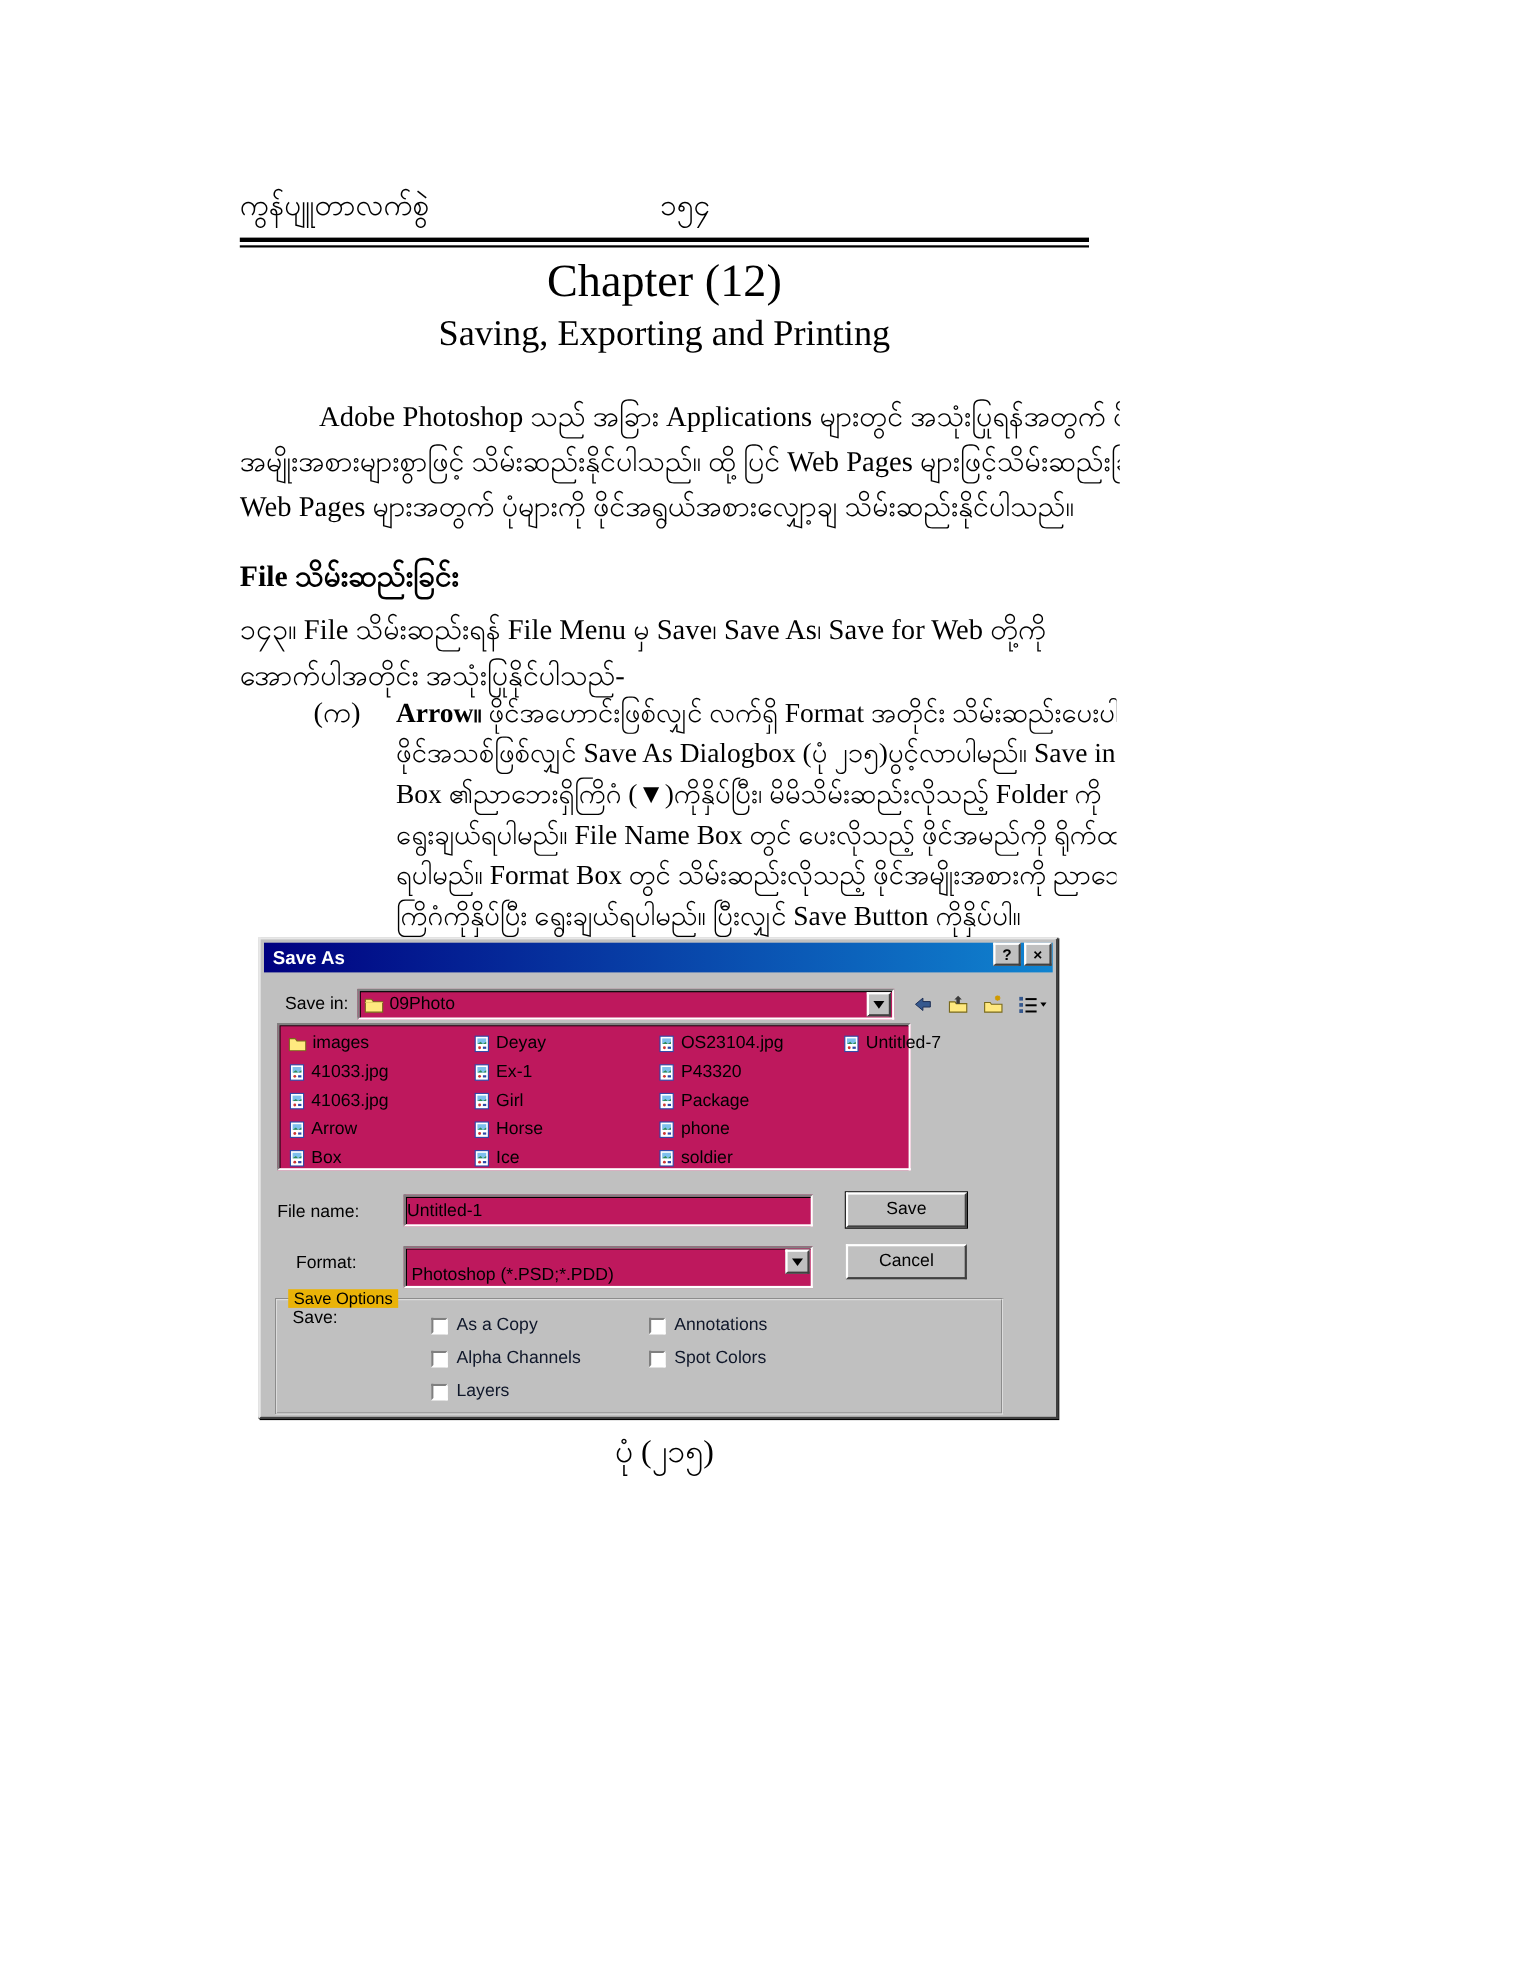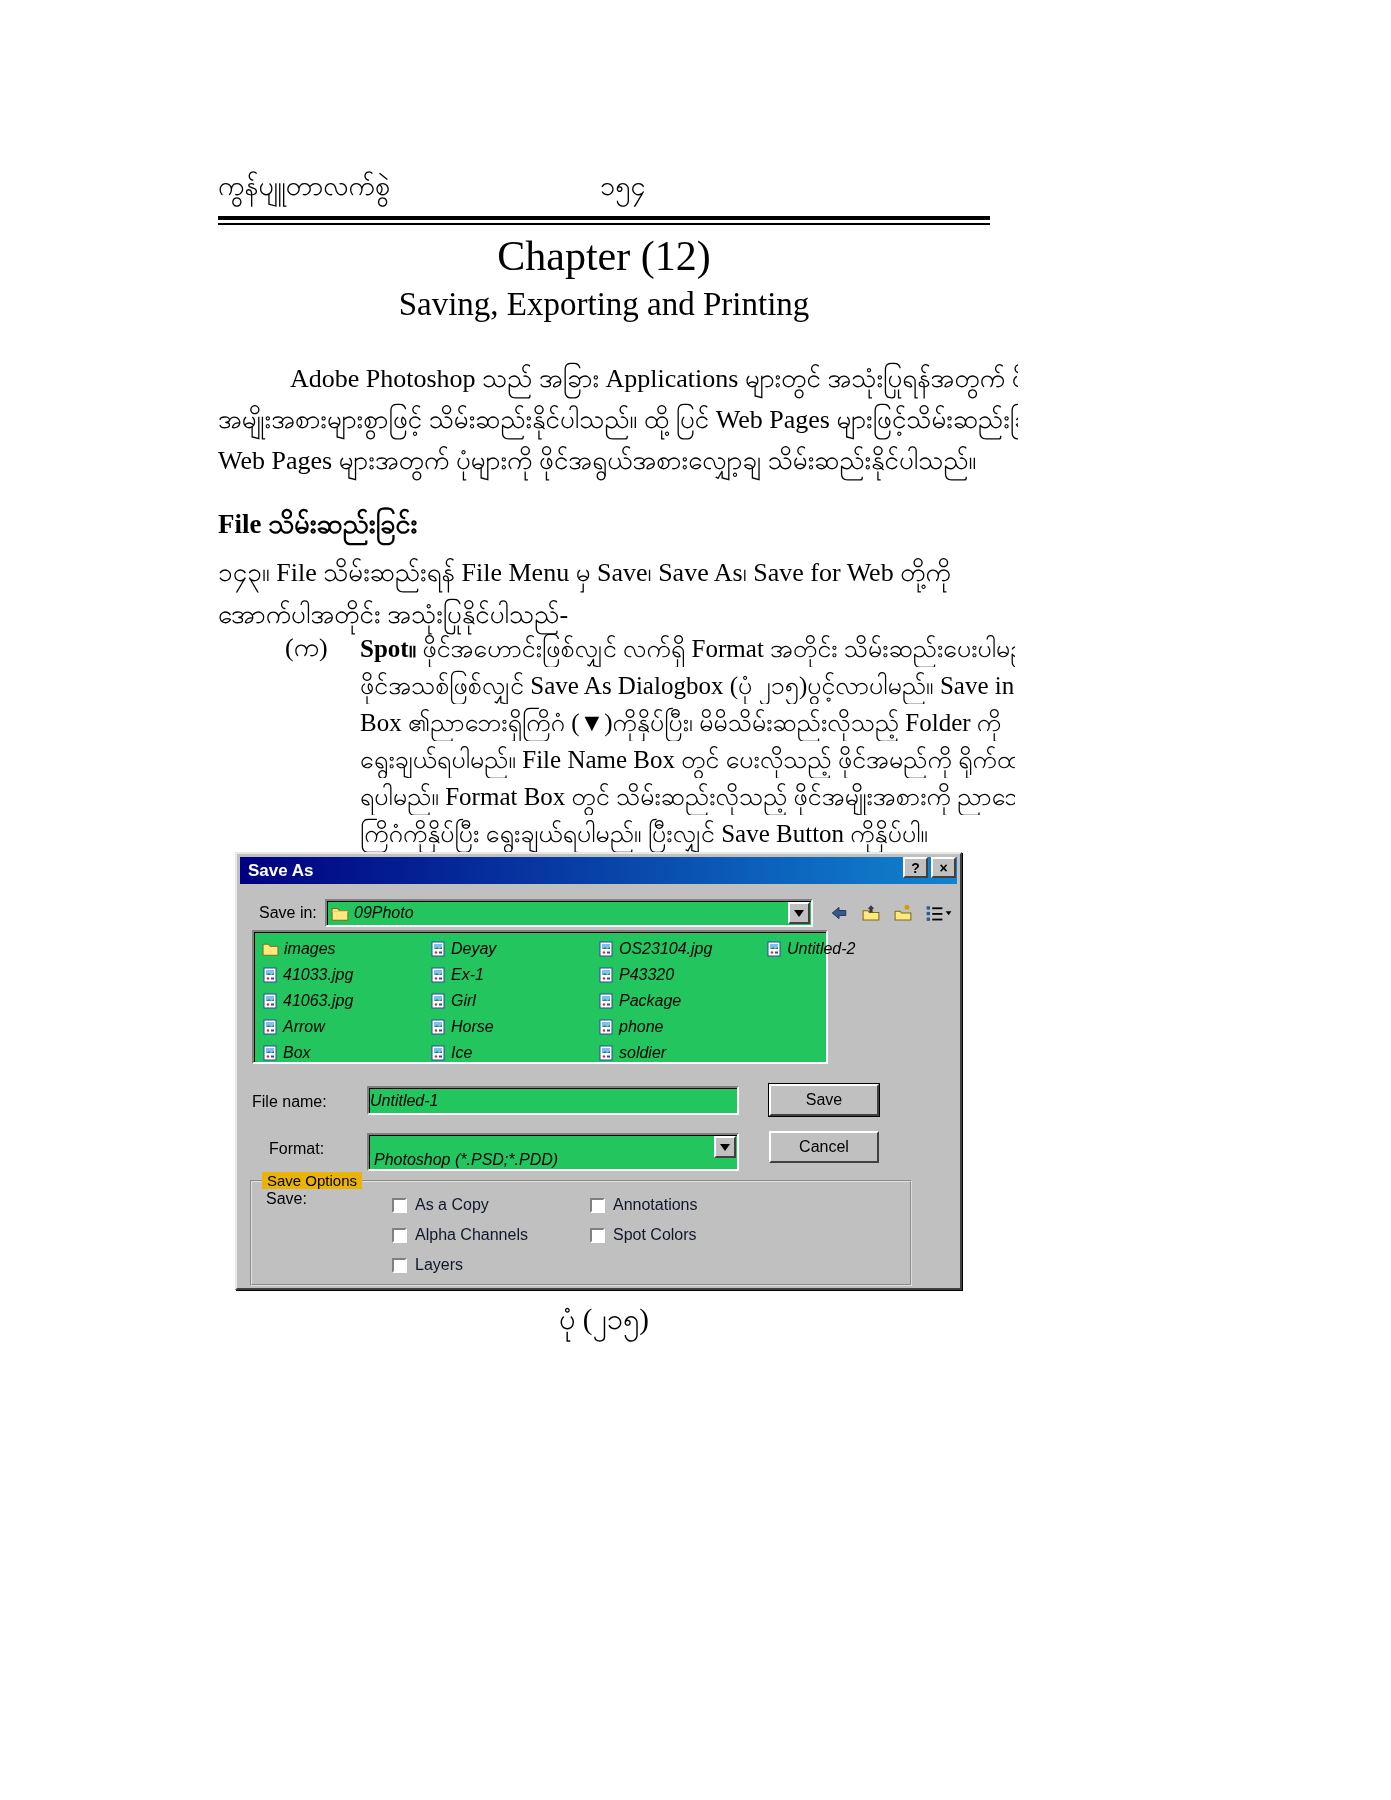--- a/index.html
+++ b/index.html
@@ -45,25 +45,24 @@
   .tb-btns { position:absolute; right:4px; top:3px; display:flex; gap:3px; }
   .sysbtn {
     width:25px; height:21px; background:#c0c0c0; color:#000;
     border-top:2px solid #fff; border-left:2px solid #fff;
     border-right:2px solid #404040; border-bottom:2px solid #404040;
     font-size:14px; font-weight:bold; display:flex; align-items:center; justify-content:center;
     font-family:"Liberation Sans", sans-serif;
   }
   .lbl { font-size:16px; }
   .sunken {
-    background:#22c55e;
+    background:#be185d;
     border-top:2px solid #808080; border-left:2px solid #808080;
     border-right:2px solid #ffffff; border-bottom:2px solid #ffffff;
     box-shadow: inset 1px 1px 0 #000;
-    font-style: italic;
   }
   .combo { left:88px; top:45px; width:488px; height:28px; display:flex; align-items:center; }
   .combo .ctext { padding-left:5px; font-size:16px; }
   .combo .cicon { margin-left:4px; display:flex; }
   .drop-btn {
     position:absolute; right:1px; top:1px; width:22px; height:22px;
     background:#c0c0c0;
     border-top:2px solid #fff; border-left:2px solid #fff;
     border-right:2px solid #404040; border-bottom:2px solid #404040;
     display:flex; align-items:center; justify-content:center;
@@ -136,21 +135,21 @@
   </div>
 
   <div class="abs para143">
     <div class="bline">၁၄၃။   File သိမ်းဆည်းရန်  File Menu  မှ   Save၊ Save As၊ Save for Web  တို့ကို</div>
     <div class="bline">အောက်ပါအတိုင်း အသုံးပြုနိုင်ပါသည်-</div>
   </div>
 
   <div class="abs itemk-label bline">(က)</div>
   <div class="abs itemk-body">
     <div class="bline">
-      <b>Spot။</b><span> ဖိုင်အဟောင်းဖြစ်လျှင် လက်ရှိ Format အတိုင်း သိမ်းဆည်းပေးပါမည်။</span>
+      <b>Arrow။</b><span> ဖိုင်အဟောင်းဖြစ်လျှင် လက်ရှိ Format အတိုင်း သိမ်းဆည်းပေးပါမည်။</span>
     </div>
     <div class="bline">ဖိုင်အသစ်ဖြစ်လျှင် Save As Dialogbox (ပုံ ၂၁၅)ပွင့်လာပါမည်။ Save in</div>
     <div class="bline">Box ၏ညာဘေးရှိကြိဂံ (▼)ကိုနှိပ်ပြီး၊ မိမိသိမ်းဆည်းလိုသည့် Folder ကို</div>
     <div class="bline">ရွေးချယ်ရပါမည်။ File Name Box တွင် ပေးလိုသည့် ဖိုင်အမည်ကို ရိုက်ထည့်</div>
     <div class="bline">ရပါမည်။ Format Box တွင် သိမ်းဆည်းလိုသည့် ဖိုင်အမျိုးအစားကို ညာဘေးရှိ</div>
     <div class="bline">ကြိဂံကိုနှိပ်ပြီး ရွေးချယ်ရပါမည်။ ပြီးလျှင် Save Button ကိုနှိပ်ပါ။</div>
   </div>
 
   <div class="abs dlg">
 
@@ -398,21 +397,21 @@
         <div class="fitem">
           <span class="ficon">
               <svg width="16" height="16" viewBox="0 0 16 16">
                 <rect x="2" y="1" width="12" height="14" fill="#fff" stroke="#2d47a8"></rect>
                 <rect x="4" y="3" width="8" height="5" fill="#7ec0ee"></rect>
                 <path d="M4 8 l3 -2 2 2 3 -2 v2 H4z" fill="#2e8b57"></path>
                 <circle cx="6" cy="11.5" r="1.3" fill="#cc3333"></circle>
                 <rect x="9" y="10.5" width="3" height="2" fill="#2d47a8"></rect>
               </svg>
             </span>
-          <span>Untitled-2</span>
+          <span>Untitled-7</span>
         </div>
       </div>
     </div>
 
     <div class="abs lbl fld" style="top:234px;">File name:</div>
     <input class="abs txtin sunken" style="top: 232px;" type="text" value="Untitled-1">
     <div class="abs pushbtn default-btn" style="top:230px;">Save</div>
 
     <div class="abs lbl fld" style="top:281px;margin-left:17px;">Format:</div>
     <div class="abs fmt-combo sunken" style="top:279px;">

